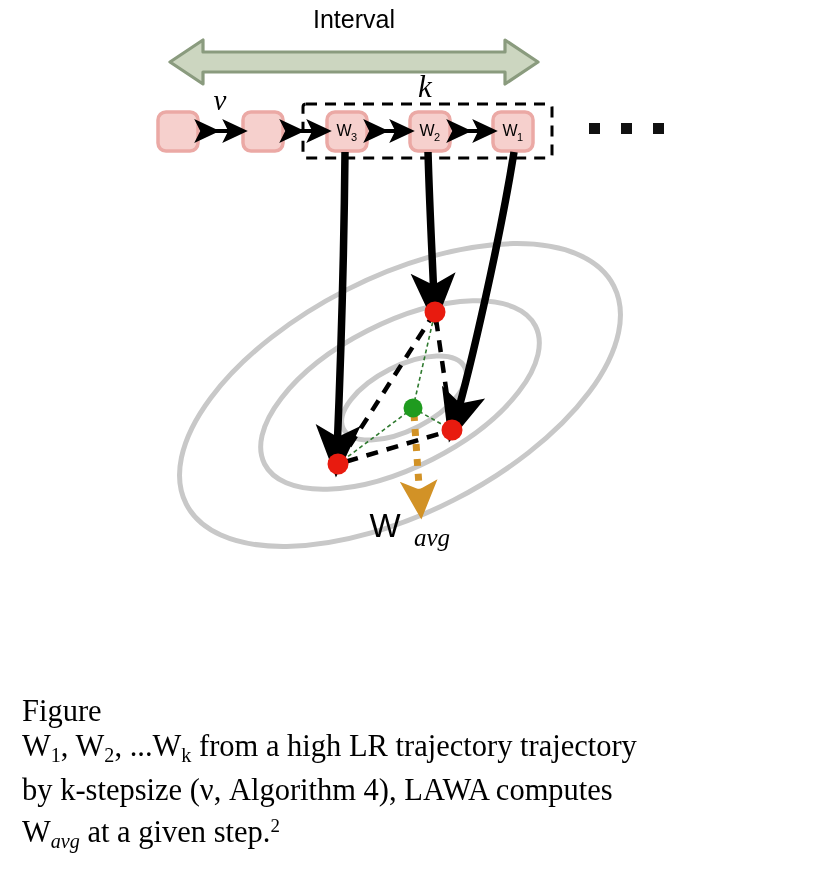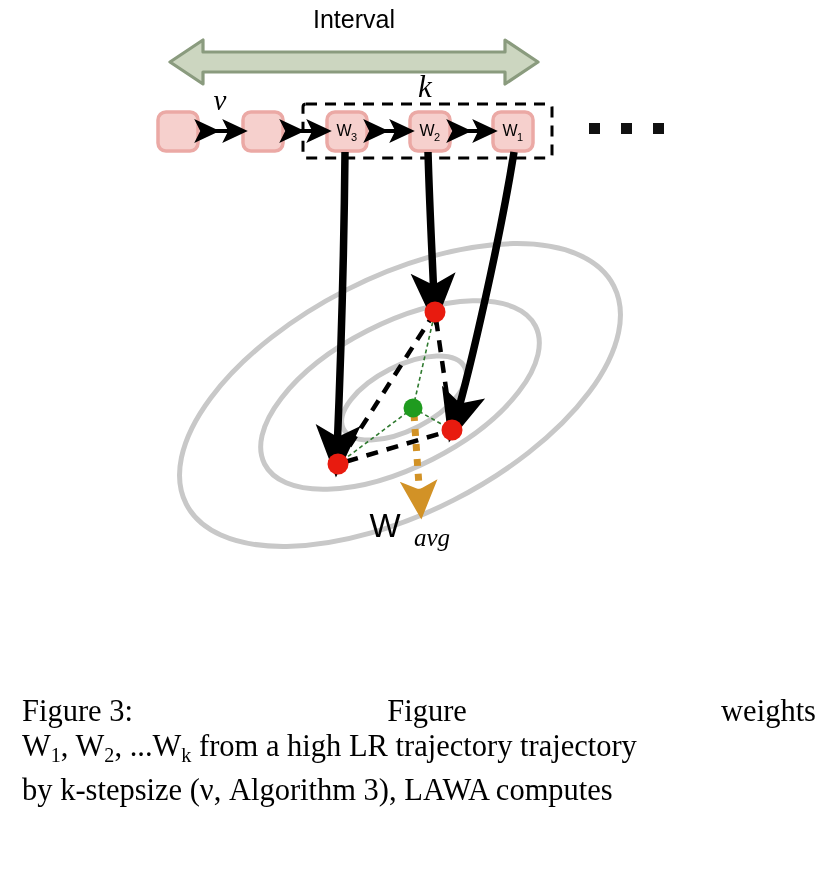--- a/index.html
+++ b/index.html
@@ -170,21 +170,20 @@
     <circle cx="413" cy="408" r="9.5" fill="#1f9b1f"></circle>
 
     <g>
       <text class="svg-sans" x="385" y="537" font-size="33" fill="#000000" text-anchor="middle">W</text>
       <text x="432" y="546" font-size="25" font-style="italic" fill="#000000" text-anchor="middle">avg</text>
     </g>
   </svg>
 
   <div class="caption-block">
     <span class="caption-line justified">
-      <span>Figure 3:</span>
       <span>Figure</span>
-      <span>weights</span>
     </span>
     <span class="caption-line"><span>W</span><span class="sub">1</span><span>, W</span><span class="sub">2</span><span>, ...W</span><span class="sub">k</span><span> from a high LR trajectory trajectory</span></span>
-    <span class="caption-line">by k-stepsize (ν, Algorithm 3), LAWA computes</span>
+    <span class="caption-line">by k-stepsize (ν, Algorithm 4), LAWA computes</span>
+    <span class="caption-line"><span>W</span><span class="sub-ital">avg</span><span> at a given step.</span><span class="sup">2</span></span>
   </div>
 
 </div>
 
 </body></html>

